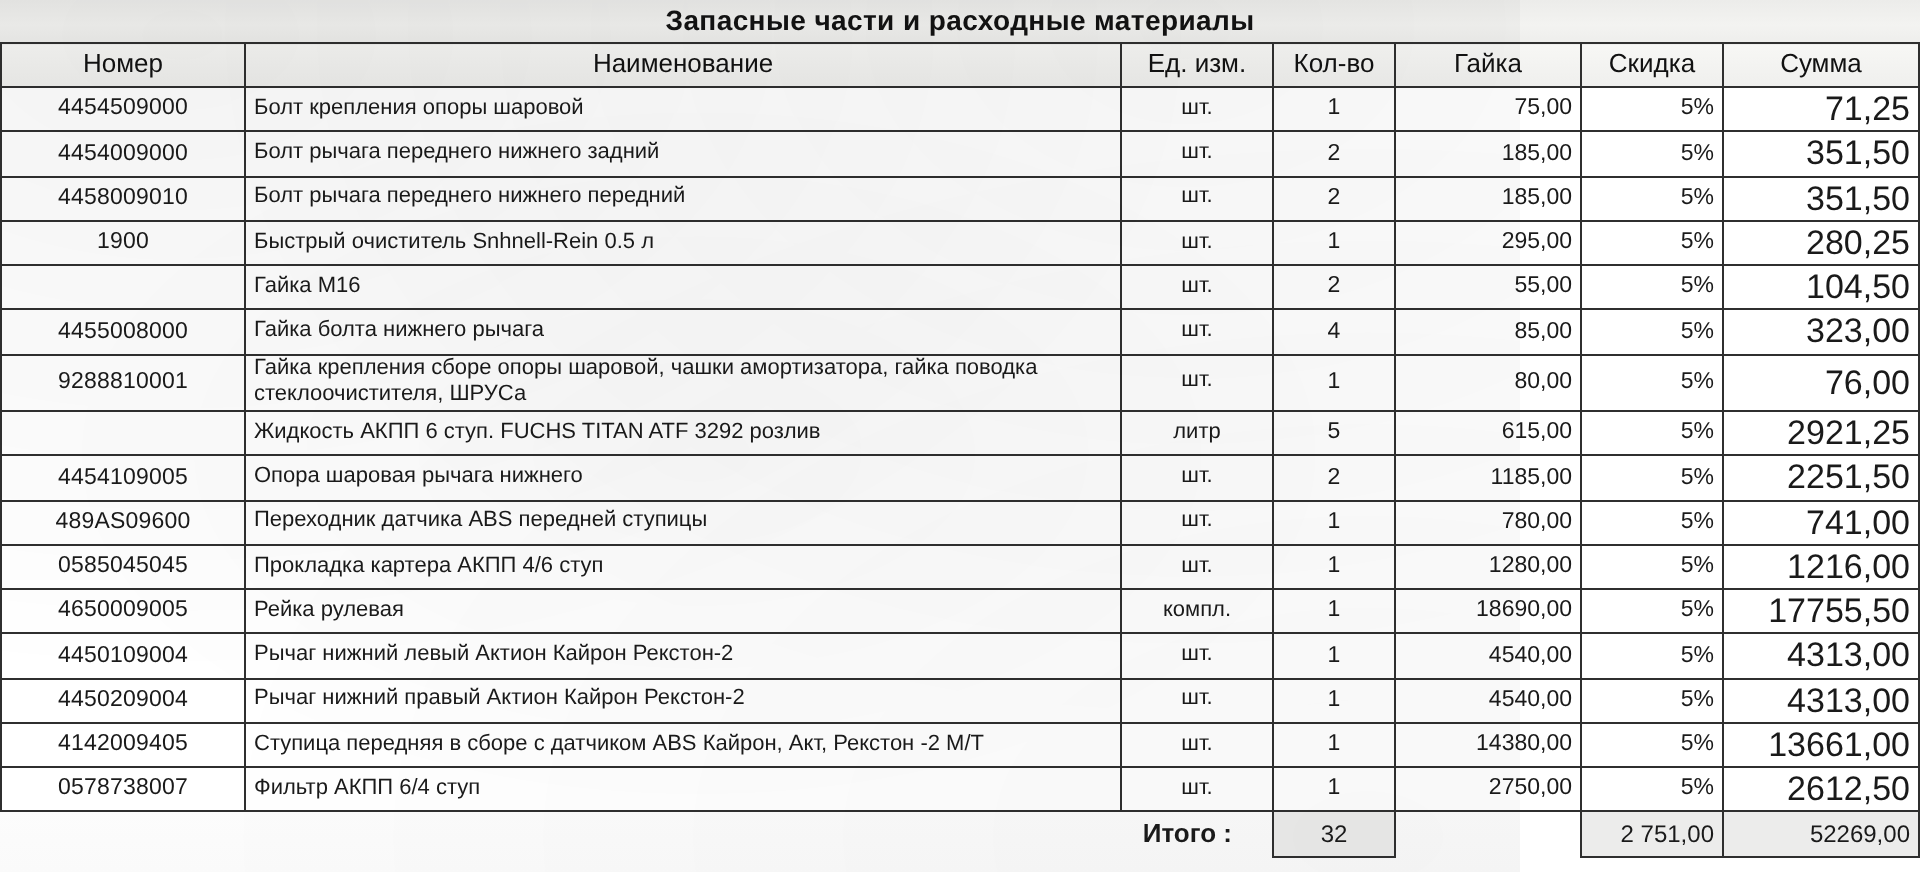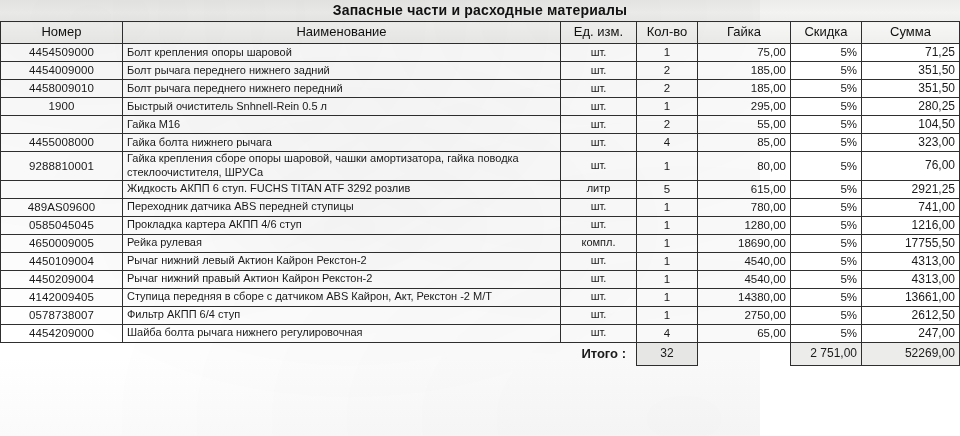--- a/index.html
+++ b/index.html
@@ -81,35 +81,35 @@
   table.parts tbody td {
     height: 17px;
     background: #ffffff;
   }
   td.c-num     { text-align: center; font-size: 11.5px; letter-spacing: .1px; }
   td.c-name    { text-align: left;   font-size: 11px; }
   td.c-unit    { text-align: center; font-size: 11px; }
   td.c-qty     { text-align: center; font-size: 11.5px; }
   td.c-price   { text-align: right;  font-size: 11.5px; }
   td.c-disc    { text-align: right;  font-size: 11.5px; }
-  td.c-sum     { text-align: right;  font-size: 12px; background: #f2f2f0; }
+  td.c-sum     { text-align: right;  font-size: 17px; background: #f2f2f0; }
 
   tr.tall td { height: 36px; }
 
   
   tr.totals td {
     border: none;
     background: transparent;
     height: 22px;
   }
   tr.totals td.t-label {
     text-align: right;
     font-size: 13px;
     font-weight: bold;
-    padding-right: 10px;
+    padding-right: 20px;
   }
   tr.totals td.t-qty {
     text-align: center;
     font-size: 12px;
     border: 1px solid #2f2f2f;
     background: #ececeb;
     margin-left: 20px;
   }
   tr.totals td.t-blank { background: transparent; }
   tr.totals td.t-disc {
@@ -221,20 +221,29 @@
         <tr>
           <td class="c-num"></td>
           <td class="c-name">Жидкость АКПП 6 ступ. FUCHS TITAN ATF 3292 розлив</td>
           <td class="c-unit">литр</td>
           <td class="c-qty">5</td>
           <td class="c-price">615,00</td>
           <td class="c-disc">5%</td>
           <td class="c-sum">2921,25</td>
         </tr>
         <tr>
+          <td class="c-num">4454109005</td>
+          <td class="c-name">Опора шаровая рычага нижнего</td>
+          <td class="c-unit">шт.</td>
+          <td class="c-qty">2</td>
+          <td class="c-price">1185,00</td>
+          <td class="c-disc">5%</td>
+          <td class="c-sum">2251,50</td>
+        </tr>
+        <tr>
           <td class="c-num">489AS09600</td>
           <td class="c-name">Переходник датчика ABS передней ступицы</td>
           <td class="c-unit">шт.</td>
           <td class="c-qty">1</td>
           <td class="c-price">780,00</td>
           <td class="c-disc">5%</td>
           <td class="c-sum">741,00</td>
         </tr>
         <tr>
           <td class="c-num">0585045045</td>
@@ -282,29 +291,20 @@
           <td class="c-sum">13661,00</td>
         </tr>
         <tr>
           <td class="c-num">0578738007</td>
           <td class="c-name">Фильтр АКПП 6/4 ступ</td>
           <td class="c-unit">шт.</td>
           <td class="c-qty">1</td>
           <td class="c-price">2750,00</td>
           <td class="c-disc">5%</td>
           <td class="c-sum">2612,50</td>
-        </tr>
-        <tr>
-          <td class="c-num">4454209000</td>
-          <td class="c-name">Шайба болта  рычага нижнего регулировочная</td>
-          <td class="c-unit">шт.</td>
-          <td class="c-qty">4</td>
-          <td class="c-price">65,00</td>
-          <td class="c-disc">5%</td>
-          <td class="c-sum">247,00</td>
         </tr>
       </tbody>
     <tfoot>
       <tr class="totals">
         <td class="t-blank"></td>
         <td class="t-label" colspan="2">Итого :</td>
         <td class="t-qty">32</td>
         <td class="t-blank"></td>
         <td class="t-disc">2 751,00</td>
         <td class="t-sum">52269,00</td>

